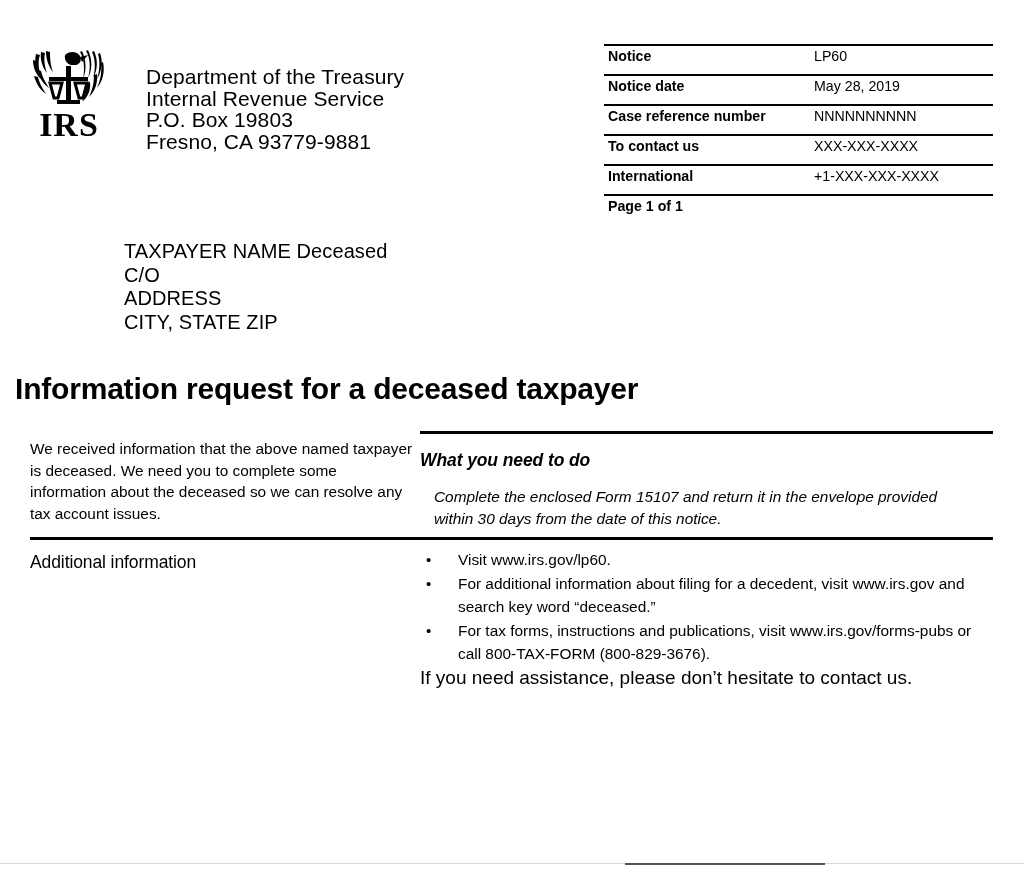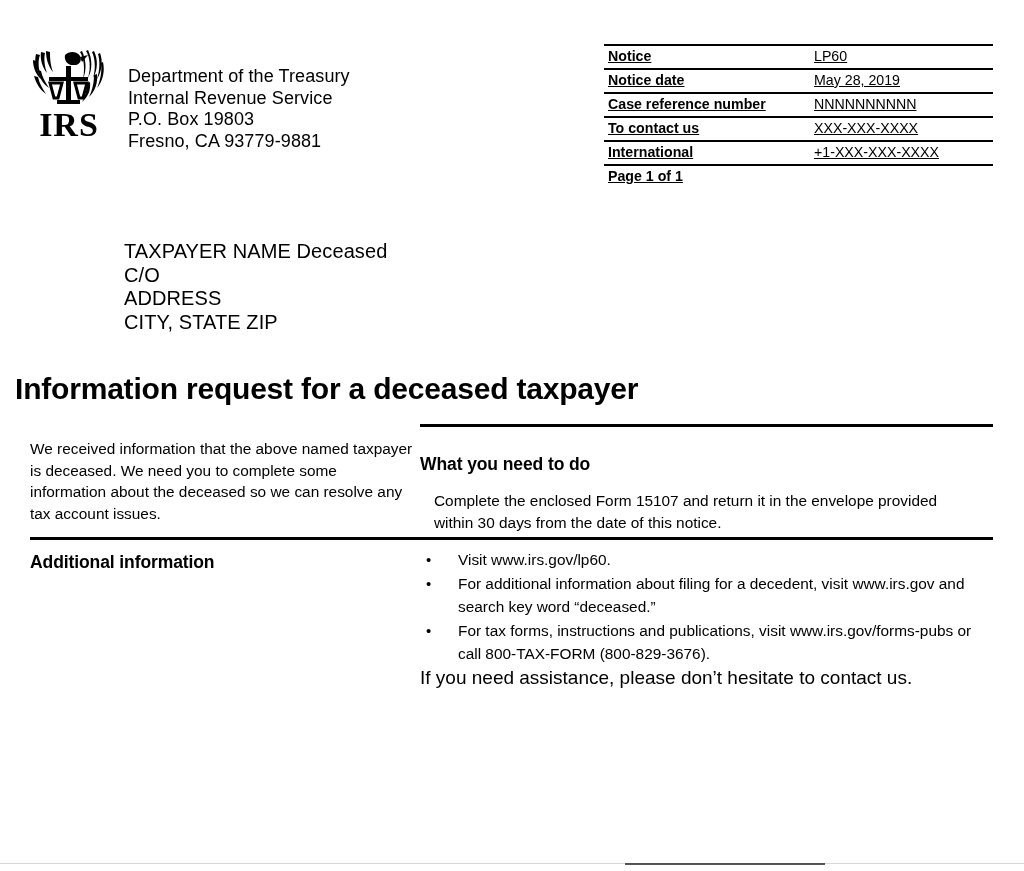--- a/index.html
+++ b/index.html
@@ -41,43 +41,42 @@
 
   .irs-logo {
     width: 78px;
     height: 96px;
     flex: 0 0 auto;
     margin-top: 2px;
   }
   .irs-logo svg { display: block; }
 
   .agency-address {
-    margin-left: 20px;
+    margin-left: 38px;
     margin-top: 22px;
-    font-size: 18px;
+    font-size: 21px;
     line-height: 21.5px;
     letter-spacing: .1px;
     white-space: nowrap;
   }
 
   
   .notice-table {
     position: absolute;
     left: 574px;
     top: 0;
     width: 389px;
     border-collapse: collapse;
   }
   .notice-table td {
-    padding: 2px 0 3px 0;
+    padding: 2px 0 9px 0;
     font-size: 14.2px;
     line-height: 17px;
     vertical-align: baseline;
     border-top: 2px solid #000;
-    text-decoration: underline;
   }
   .notice-table tr:first-child td { border-top: 2px solid #000; }
   .notice-table td.label {
     font-weight: bold;
     width: 204px;
     padding-left: 4px;
   }
   .notice-table td.value {
     font-weight: normal;
     padding-left: 2px;
@@ -120,24 +119,25 @@
     position: absolute;
     left: 0;
     top: 14px;
     width: 385px;
     font-size: 15.4px;
     line-height: 21.5px;
   }
   .col-right {
     position: absolute;
     left: 390px;
-    top: 0;
+    top: 7px;
     width: 573px;
     border-top: 3px solid #000;
-    padding-top: 26px;
+    padding-top: 15px;
+    font-style: italic;
   }
   .col-right h2 {
     margin: 0;
     font-size: 17.5px;
     font-weight: bold;
     line-height: 23px;
     letter-spacing: -.1px;
   }
   .col-right p {
     margin: 14px;
@@ -158,21 +158,21 @@
     position: relative;
     min-height: 150px;
   }
   .additional h2 {
     position: absolute;
     left: 0;
     top: 3px;
     margin: 0;
     width: 360px;
     font-size: 17.5px;
-    font-weight: bold;
+    font-weight: normal;
     line-height: 23px;
     letter-spacing: -.1px;
   }
   .additional-body {
     position: absolute;
     left: 390px;
     top: 0;
     width: 573px;
   }
   ul.info-list {

